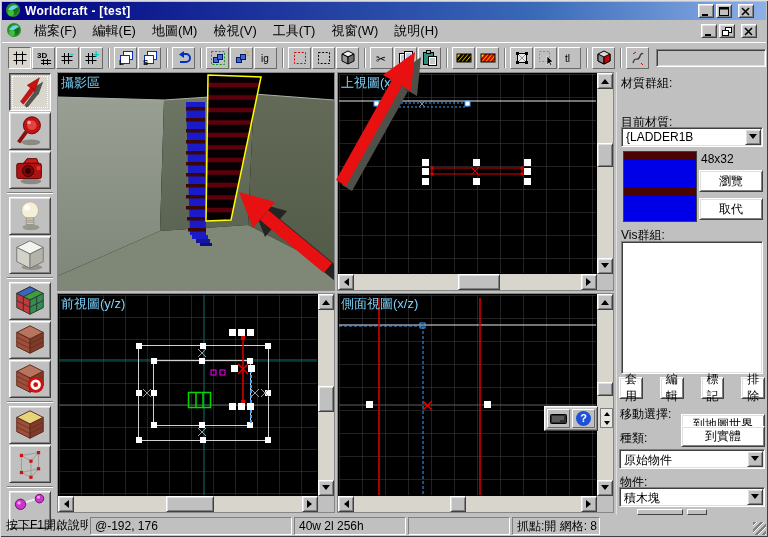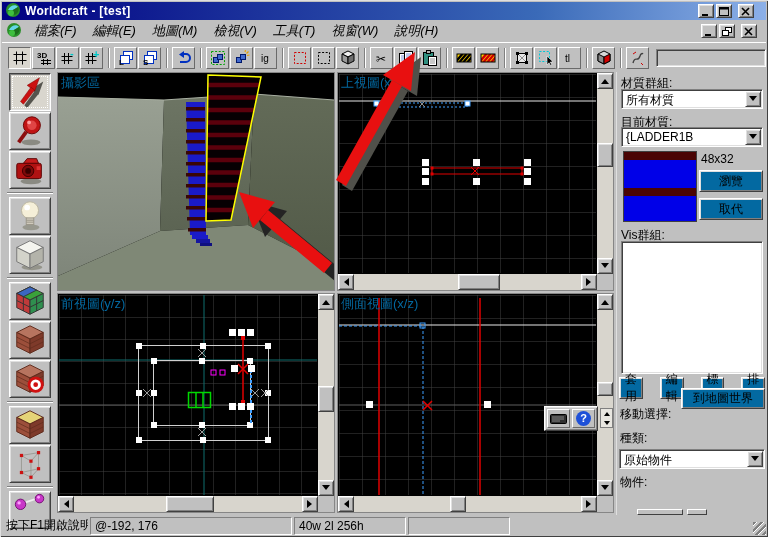--- a/index.html
+++ b/index.html
@@ -14,21 +14,21 @@
              box-shadow: inset 1px 1px 0 #dfdfdf, inset -1px -1px 0 #808080; }
   .sunken  { border:1px solid; border-color:#808080 #fff #fff #808080;
              box-shadow: inset 1px 1px 0 #404040, inset -1px -1px 0 #dfdfdf; }
 
   
   #titlebar { position:absolute; left:2px; top:2px; width:764px; height:18px;
               display:flex; align-items:center; padding-left:3px;
               background:linear-gradient(90deg,#000082,#3a6ab8 70%,#8cb0e8); }
   #titlebar .title { color:#fff; font-weight:bold; font-size:12px; margin-left:4px; letter-spacing:.3px; }
   .winbtn { position:absolute; width:16px; height:14px; top:2px; display:flex; align-items:center; justify-content:center; }
-  #menubar { position:absolute; left:2px; top:20px; width:764px; height:22px; display:flex; align-items:center;font-style:italic; }
+  #menubar { position:absolute; left:2px; top:20px; width:764px; height:22px; display:flex; align-items:center; }
   .menu-item { padding:2px 8px; font-size:13px; }
   .mdibtn { position:absolute; width:16px; height:14px; top:4px; display:flex; align-items:center; justify-content:center; }
 
   
   #toolbar { position:absolute; left:2px; top:42px; width:764px; height:30px;
              border-top:1px solid #fff; display:flex; align-items:center; padding-left:6px; }
   .tb-btn { width:23px; height:22px; margin-right:1px; background:#c0c0c0;
             border:1px solid; border-color:#fff #6a6a6a #6a6a6a #fff;
             display:flex; align-items:center; justify-content:center; padding:0; }
   .tb-btn.pressed { border-color:#6a6a6a #fff #fff #6a6a6a; background:#d9d6ce; }
@@ -40,21 +40,21 @@
   .pal-btn { display:block; width:42px; height:38px; margin:1px 0 1px 7px; background:#c0c0c0;
              border:1px solid; border-color:#fff #404040 #404040 #fff;
              box-shadow: inset 1px 1px 0 #dfdfdf, inset -1px -1px 0 #808080; padding:0; }
   .pal-btn.selected { border-color:#404040 #fff #fff #404040;
              box-shadow: inset 1px 1px 0 #808080, inset -1px -1px 0 #dfdfdf;
              background:#d9d6ce; outline:1px dotted #fff; outline-offset:-4px; }
   .pal-sep { width:46px; height:2px; margin:3px 0 3px 5px; border-top:1px solid #808080; border-bottom:1px solid #fff; }
 
   
   .viewport { position:absolute; background:#000; border:1px solid #868686; }
-  .vp-label { position:absolute; left:3px; top:1px; color:#0369a1; font-size:13px; z-index:5; white-space:nowrap; }
+  .vp-label { position:absolute; left:3px; top:1px; color:#7dd3fc; font-size:13px; z-index:5; white-space:nowrap; }
   .vp-content { position:absolute; overflow:hidden; }
   .sb-v { position:absolute; top:0; right:0; width:16px; bottom:16px; background:#d8d5cd; }
   .sb-h { position:absolute; left:0; right:16px; bottom:0; height:16px; background:#d8d5cd; }
   .sb-corner { position:absolute; right:0; bottom:0; width:16px; height:16px; background:#c0c0c0; }
   .sb-btn { position:absolute; width:16px; height:16px; background:#c0c0c0;
             border:1px solid; border-color:#fff #404040 #404040 #fff;
             box-shadow: inset 1px 1px 0 #dfdfdf, inset -1px -1px 0 #808080;
             display:flex; align-items:center; justify-content:center; }
   .sb-thumb { position:absolute; background:#c0c0c0; border:1px solid;
               border-color:#fff #404040 #404040 #fff;
@@ -70,21 +70,21 @@
                 border-left:1px solid #dfdfdf; }
   .panel-label { position:absolute; font-size:12px; }
   .combo { position:absolute; height:20px; background:#fff; border:1px solid;
            border-color:#808080 #fff #fff #808080;
            box-shadow: inset 1px 1px 0 #404040, inset -1px -1px 0 #dfdfdf; }
   .combo .val { position:absolute; left:4px; top:2px; font-size:12px; white-space:nowrap; }
   .combo .drop { position:absolute; right:1px; top:1px; bottom:1px; width:16px; background:#c0c0c0;
            border:1px solid; border-color:#fff #404040 #404040 #fff;
            box-shadow: inset 1px 1px 0 #dfdfdf, inset -1px -1px 0 #808080;
            display:flex; align-items:center; justify-content:center; }
-  .pbtn { position:absolute; background:#0369a1; border:1px solid; border-color:#fff #404040 #404040 #fff;
+  .pbtn { position:absolute; background:#ffffff; border:1px solid; border-color:#fff #404040 #404040 #fff;
           box-shadow: inset 1px 1px 0 #dfdfdf, inset -1px -1px 0 #808080;
           font-size:12px; display:flex; align-items:center; justify-content:center; padding:0; }
   #tex-preview { position:absolute; left:6px; top:79px; width:74px; height:71px; border:1px solid #404040; }
   #vis-list { position:absolute; left:4px; top:169px; width:142px; height:133px; background:#fff;
               border:1px solid; border-color:#808080 #fff #fff #808080;
               box-shadow: inset 1px 1px 0 #404040, inset -1px -1px 0 #dfdfdf; }
   #vis-buttons { position:absolute; left:2px; top:305px; width:146px; height:22px; display:flex; gap:17px; }
   #vis-buttons .pbtn { position:relative; flex:1; height:22px; }
   .sliver { position:absolute; background:#c0c0c0; border:1px solid; border-color:#fff #404040 #404040 #fff; }
 
@@ -724,26 +724,20 @@
       <span class="ime-q">?</span>
     </button>
   </div>
   <div id="ime-mini">
     <span class="tri up"></span>
     <span class="tri down"></span>
   </div>
 
   <div id="rightpanel">
     <span class="panel-label" style="left:4px;top:3px">材質群組:</span>
-    <div class="combo" style="left:4px;top:17px;width:142px">
-      <span class="val">所有材質</span>
-      <span class="drop">
-          <span class="tri down" style="border-width:4px;border-top-width:5px"></span>
-        </span>
-    </div>
     <span class="panel-label" style="left:4px;top:42px">目前材質:</span>
     <div class="combo" style="left:4px;top:55px;width:142px">
       <span class="val">{LADDER1B</span>
       <span class="drop">
           <span class="tri down" style="border-width:4px;border-top-width:5px"></span>
         </span>
     </div>
     <div id="tex-preview" style="background: linear-gradient(rgb(74, 4, 4) 0px, rgb(74, 4, 4) 8px, rgb(0, 0, 232) 8px, rgb(0, 0, 232) 36px, rgb(74, 4, 4) 36px, rgb(74, 4, 4) 44px, rgb(0, 0, 232) 44px, rgb(0, 0, 232) 100%);"></div>
     <span class="panel-label" style="left:84px;top:80px">48x32</span>
     <button class="pbtn" style="left:82px;top:98px;width:64px;height:22px">瀏覽</button>
@@ -752,38 +746,46 @@
     <span class="panel-label" style="left:4px;top:155px">Vis群組:</span>
     <div id="vis-list"></div>
     <div id="vis-buttons">
         <button class="pbtn">套用</button>
         <button class="pbtn">編輯</button>
         <button class="pbtn">標記</button>
         <button class="pbtn">排除</button>
       </div>
 
     <span class="panel-label" style="left:3px;top:334px">移動選擇:</span>
-    <button class="pbtn" style="left:64px;top:316px;width:84px;height:21px">到地圖世界</button>
+    <button class="pbtn" style="left:64px;top:342px;width:84px;height:21px">到地圖世界</button>
     <span class="panel-label" style="left:3px;top:358px">種類:</span>
+    <button class="pbtn" style="left:64px;top:354px;width:84px;height:21px">到實體</button>
     <div class="combo" style="left:2px;top:377px;width:146px">
       <span class="val">原始物件</span>
       <span class="drop">
           <span class="tri down" style="border-width:4px;border-top-width:5px"></span>
         </span>
     </div>
     <span class="panel-label" style="left:3px;top:402px">物件:</span>
+    <div class="combo" style="left:2px;top:415px;width:146px">
+      <span class="val">積木塊</span>
+      <span class="drop">
+          <span class="tri down" style="border-width:4px;border-top-width:5px"></span>
+        </span>
+    </div>
     <div class="sliver" style="left:20px;top:437px;width:46px;height:6px"></div>
     <div class="sliver" style="left:70px;top:437px;width:20px;height:6px"></div>
   </div>
 
   <div id="statusbar">
       <div class="status-cell">按下F1開啟說明</div>
       <div class="status-cell box">@-192, 176</div>
       <div class="status-cell box">40w 2l 256h</div>
       <div class="status-cell box"></div>
+      <div class="status-cell box">抓點:開 網格: 8</div>
     </div>
   <div id="grip"></div>
 
   <svg id="arrow-overlay" width="768" height="537" viewBox="0 0 768 537">
     <g transform="translate(6,5)" fill="#50504a">
       <polygon points="336,180 346,186 402,86 392,80"></polygon>
       <polygon points="415,52 411,91 383,75"></polygon>
     </g>
     <g fill="#e81010">
       <polygon points="336,180 346,186 402,86 392,80"></polygon>

